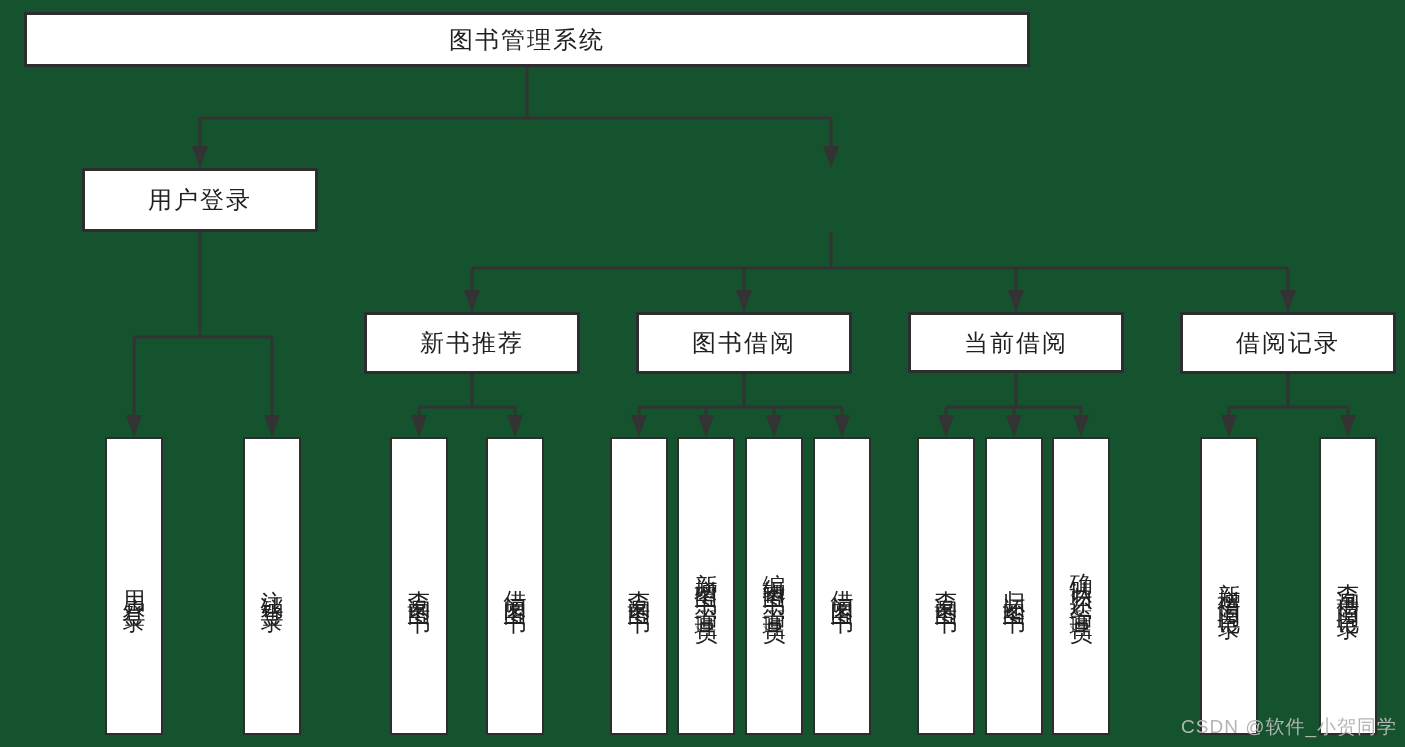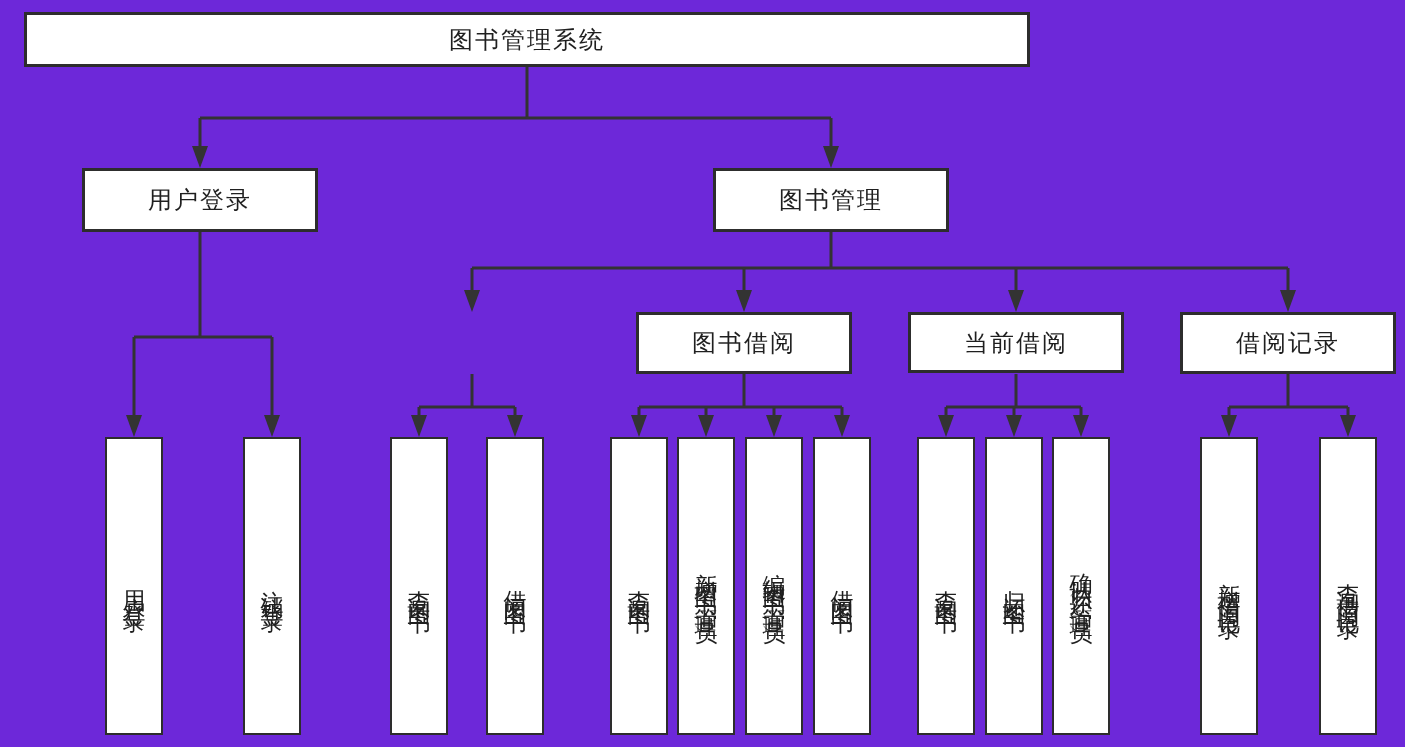--- a/index.html
+++ b/index.html
@@ -5,21 +5,21 @@
   html, body {
     margin: 0;
     padding: 0;
     background: #ffffff;
     font-family: "Liberation Sans", "DejaVu Sans", sans-serif;
   }
   .canvas {
     position: relative;
     width: 1405px;
     height: 747px;
-    background: #6d28d9;
+    background: #14532d;
     overflow: hidden;
   }
   .connectors {
     position: absolute;
     left: 0; top: 0;
     width: 1405px; height: 747px;
   }
   .node {
     position: absolute;
     background: #ffffff;
@@ -139,24 +139,24 @@
     </g>
   </svg>
 
   <div class="node node-h node-root">
     <span>图书管理系统</span>
   </div>
 
   <div class="node node-h" style="left:82px; top:168px; width:236px; height:64px;">
     <span>用户登录</span>
   </div>
-  <div class="node node-h" style="left:713px; top:168px; width:236px; height:64px;">
-    <span>图书管理</span>
-  </div>
-
+
+  <div class="node node-h" style="left:364px; top:312px; width:216px; height:62px;">
+    <span>新书推荐</span>
+  </div>
   <div class="node node-h" style="left:636px; top:312px; width:216px; height:62px;font-family:Liberation Serif, serif;">
     <span>图书借阅</span>
   </div>
   <div class="node node-h" style="left:908px; top:312px; width:216px; height:61px;">
     <span>当前借阅</span>
   </div>
   <div class="node node-h" style="left:1180px; top:312px; width:216px; height:62px;">
     <span>借阅记录</span>
   </div>
 
@@ -193,14 +193,15 @@
   <div class="leaf" style="left:1052px;">
     <span>确认归还（管理员）</span>
   </div>
   <div class="leaf" style="left:1200px;">
     <span>新增借阅记录</span>
   </div>
   <div class="leaf" style="left:1319px;">
     <span>查询借阅记录</span>
   </div>
 
+  <div class="watermark">CSDN @软件_小贺同学</div>
 
 </div>
 
 </body></html>

